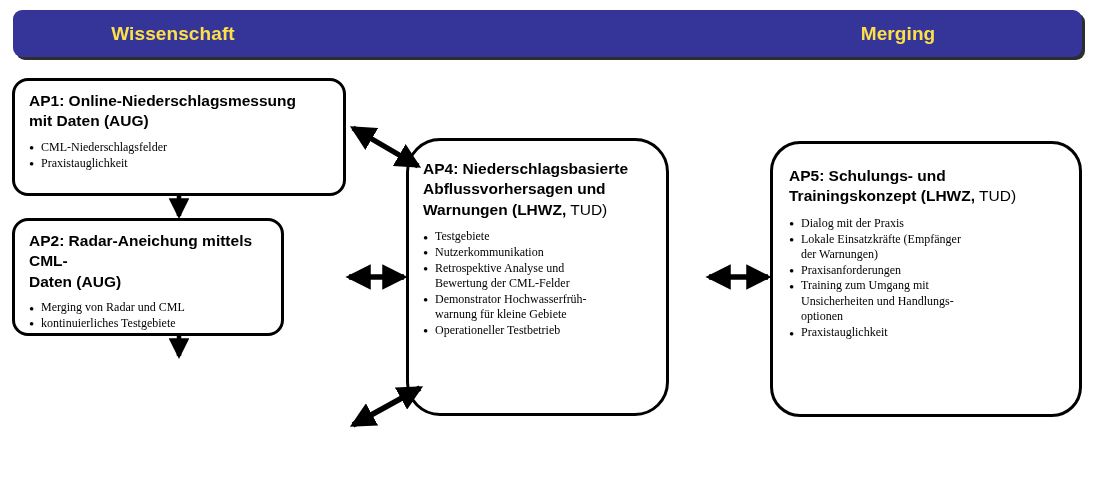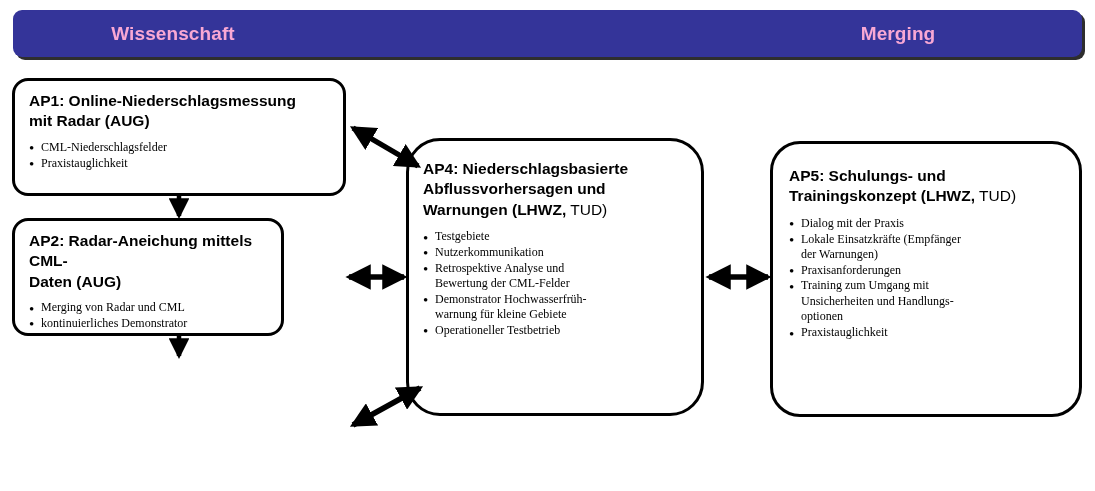--- a/index.html
+++ b/index.html
@@ -30,21 +30,21 @@
     background: #343499;
     border-radius: 9px;
     box-shadow: 3px 3px 0 0 rgba(0,0,0,0.82);
     box-sizing: border-box;
   }
   .header-label {
     position: absolute;
     top: 0;
     height: 47px;
     line-height: 47px;
-    color: #f9a8d4;
+    color: #fde047;
     font-weight: bold;
     font-size: 19px;
     text-align: center;
     white-space: nowrap;
     letter-spacing: 0.1px;
   }
   .hl-1 { left: 0px;   width: 320px; }
   .hl-2 { left: 390px; width: 300px; }
   .hl-3 { left: 740px; width: 290px; }
 
@@ -85,21 +85,21 @@
     left: 0;
     top: -0.5px;
     font-size: 15px;
     line-height: 1.30;
   }
 
   
   #box-ap1 { left: 12px;  top: 78px;  width: 334px; height: 118px; border-radius: 16px; }
   #box-ap2 { left: 12px;  top: 218px; width: 272px; height: 118px; border-radius: 16px; }
   #box-ap3 { left: 12px;  top: 358px; width: 334px; height: 126px; border-radius: 16px; }
-  #box-ap4 { left: 406px; top: 138px; width: 298px; height: 278px; border-radius: 34px; }
+  #box-ap4 { left: 406px; top: 138px; width: 263px; height: 278px; border-radius: 34px; }
   #box-ap5 { left: 770px; top: 141px; width: 312px; height: 276px; border-radius: 30px; }
 
   .pad-left  { padding: 10px 10px 0 14px; }
   .pad-mid   { padding: 18px 12px 0 14px; }
   .pad-right { padding: 22px 24px 0 16px; }
 
   .gap-sm { height: 8px; }
   .gap-md { height: 9px; }
 
   
@@ -117,35 +117,35 @@
 
 <div id="canvas">
 
   <div class="header-band">
     <div class="header-label hl-1">Wissenschaft</div>
     <div class="header-label hl-3">Merging</div>
   </div>
 
   <div class="ap-box pad-left" id="box-ap1">
     <div class="ap-title">AP1: Online-Niederschlagsmessung
- mit Radar (AUG)</div>
+ mit Daten (AUG)</div>
     <div class="gap-sm"></div>
     <ul class="ul">
       <li>CML-Niederschlagsfelder</li>
       <li>Praxistauglichkeit</li>
     </ul>
   </div>
 
   <div class="ap-box pad-left" id="box-ap2">
     <div class="ap-title">AP2: Radar-Aneichung mittels CML-
  Daten (AUG)</div>
     <div class="gap-sm"></div>
     <ul class="ul">
       <li>Merging von Radar und CML</li>
-      <li>kontinuierliches Demonstrator</li>
+      <li>kontinuierliches Testgebiete</li>
     </ul>
   </div>
 
 
   <div class="ap-box pad-mid" id="box-ap4">
     <div class="ap-title"><span>AP4: Niederschlagsbasierte
  Abflussvorhersagen und
  Warnungen (LHWZ,</span><span class="regular"> TUD)</span></div>
     <div class="gap-md"></div>
     <ul class="ul">

